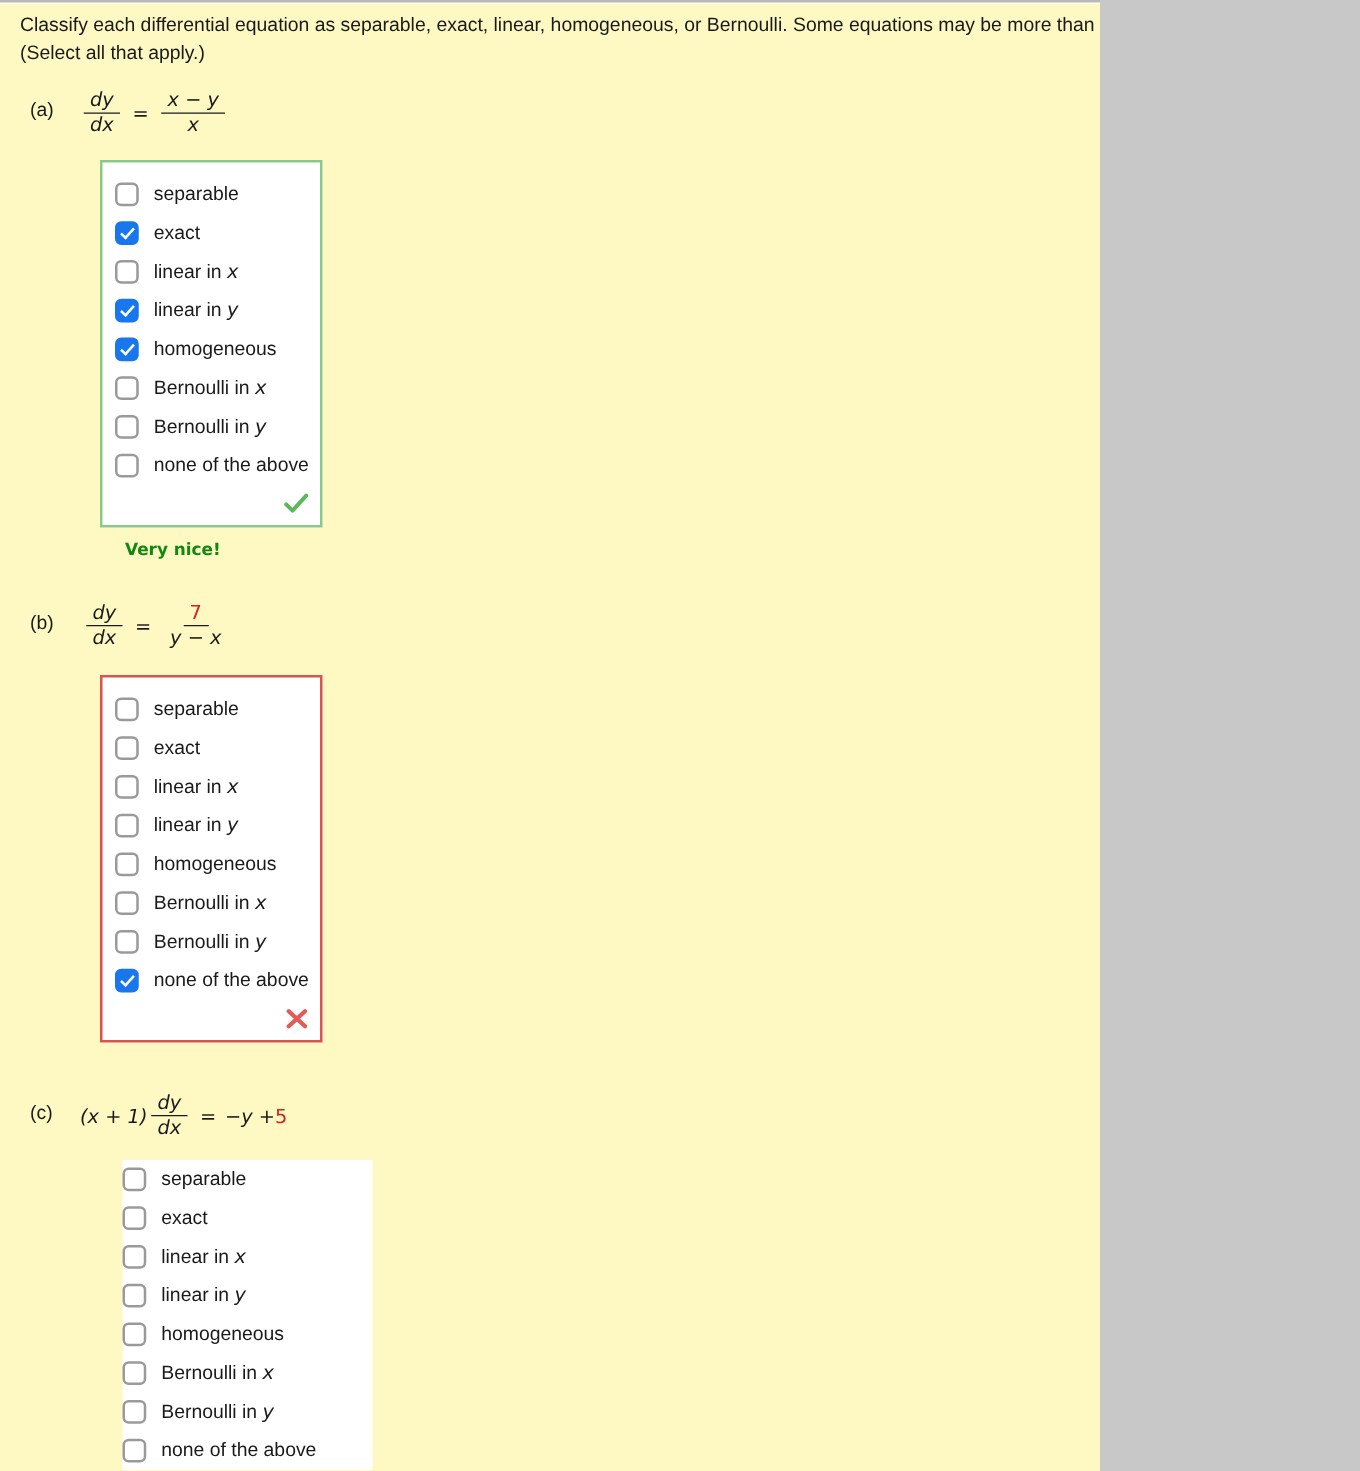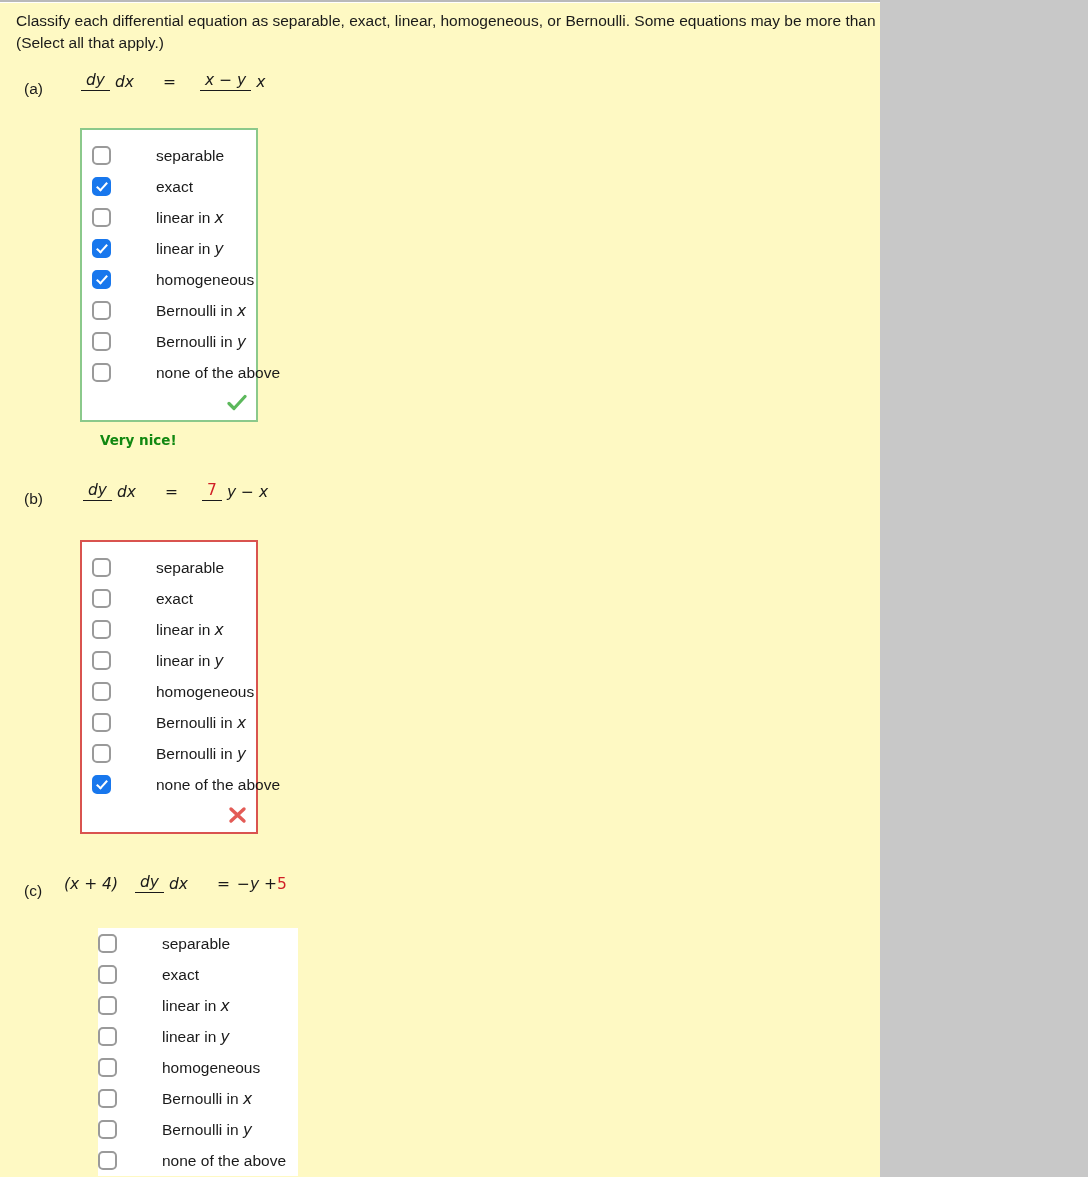--- a/index.html
+++ b/index.html
@@ -78,23 +78,24 @@
     top: -8px;
     display: flex;
     align-items: center;
     font-size: 15.5px;
     font-style: italic;
     font-family: "DejaVu Sans", sans-serif;
     white-space: nowrap;
   }
   .frac {
     display: inline-flex;
+    flex-direction: column;
     align-items: center;
     vertical-align: middle;
-    margin: 0 17px;
+    margin: 0 3px;
     line-height: 1.12;
   }
   .frac .num {
     padding: 0 5px 1px 5px;
     border-bottom: 1.3px solid #1a1a1a;
   }
   .frac .den {
     padding: 1px 5px 0 5px;
   }
   .op {
@@ -123,21 +124,20 @@
   }
   .choices.plain-box {
     border: none;
     padding: 0;
   }
   .choice-row {
     display: flex;
     align-items: center;
     height: 31px;
     padding-left: 10px;
-    gap: 33px;
   }
   .choices.plain-box .choice-row {
     padding-left: 0;
   }
   .cb {
     width: 19px;
     height: 19px;
     box-sizing: border-box;
     border: 2px solid #9a9a9a;
     border-radius: 5px;
@@ -311,21 +311,21 @@
     <div class="verdict">
       <svg class="tick-svg" width="19" height="18" viewBox="0 0 19 18">
         <path d="M3 3 L16 15 M16 3 L3 15" stroke="#e35b56" stroke-width="3.4" fill="none" stroke-linecap="round"></path>
       </svg>
     </div>
   </div>
 
   <div class="part" style="top:882px;">
     <span class="part-label">(c)</span>
     <span class="eq" style="left:64px;">
-      <span>(x + 4)</span>
+      <span>(x + 1)</span>
       <span class="frac">
         <span class="num">dy</span>
         <span class="den">dx</span>
       </span>
       <span class="op">=</span>
       <span>−y + </span>
       <span class="plain red">5</span>
     </span>
   </div>
 

